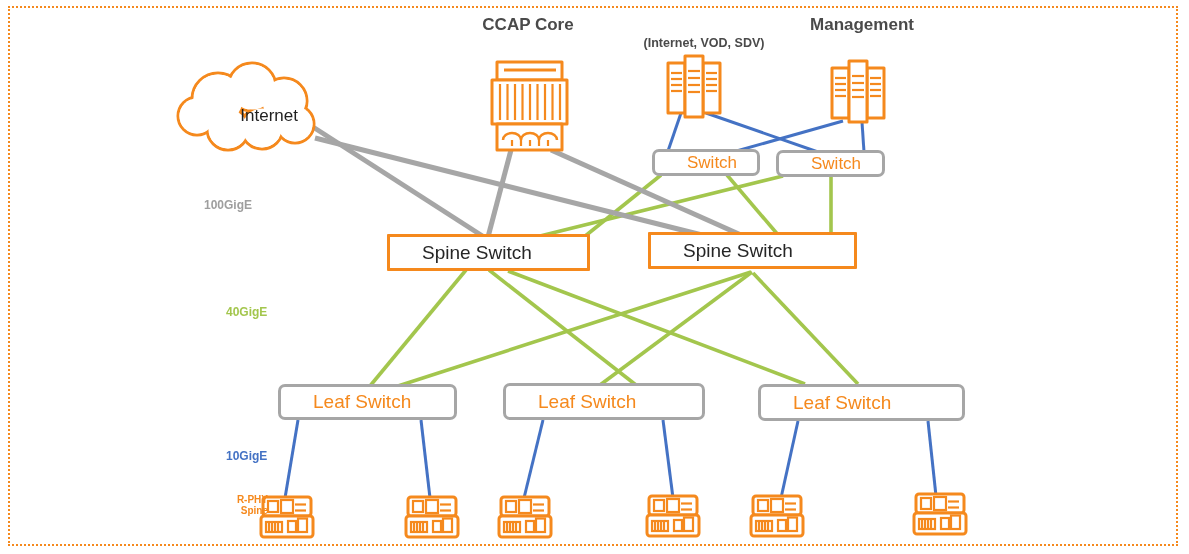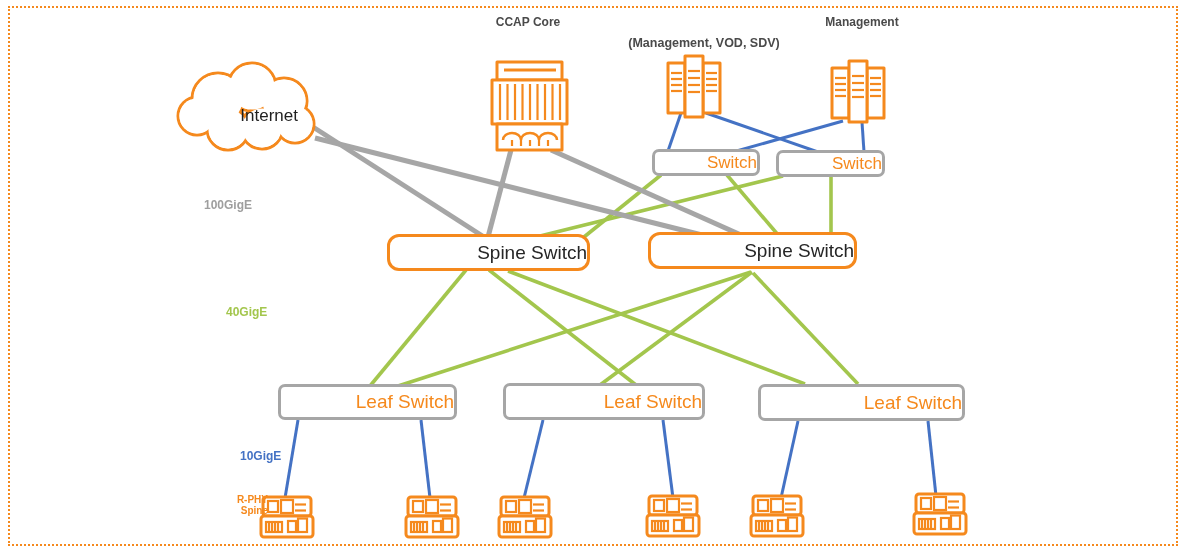--- a/index.html
+++ b/index.html
@@ -9,27 +9,27 @@
          border:2px dotted var(--c-orange,#F5891D);box-sizing:border-box;pointer-events:none;}
   svg.canvas{position:absolute;left:0;top:0;}
   .lk-gray{stroke:var(--c-gray,#A6A6A6);stroke-width:5;fill:none;}
   .lk-green{stroke:var(--c-green,#A3C64D);stroke-width:3.6;fill:none;}
   .lk-blue{stroke:var(--c-blue,#4472C4);stroke-width:3;fill:none;}
   .ic{stroke:var(--c-orange,#F5891D);fill:#fff;stroke-width:3;stroke-linejoin:round;}
   .ic2{stroke:var(--c-orange,#F5891D);fill:none;stroke-width:2.2;}
   .cl-s{stroke:var(--c-orange,#F5891D);stroke-width:3;fill:none;}
   .cl-f{fill:#fff;stroke:none;}
   .lbl{position:absolute;text-align:center;font-weight:bold;
-       color:var(--c-title_text,#4A4A4A);font-size:12px;line-height:1.1;}
+       color:var(--c-title_text,#4A4A4A);font-size:17px;line-height:1.1;}
   .sub{font-size:12.5px;}
   .speed{position:absolute;font-weight:bold;font-size:12px;}
-  .box{position:absolute;background:#fff;display:flex;align-items:center;justify-content:flex-end;
-       box-sizing:border-box;}
+  .box{position:absolute;background:#fff;display:flex;align-items:center;justify-content:flex-start;
+       box-sizing:border-box;padding-left:32px;}
   .gbox{border:3px solid var(--c-gray,#A6A6A6);border-radius:7px;color:var(--c-orange,#F5891D);}
-  .obox{border:3px solid var(--c-orange,#F5891D);border-radius:12px;color:#262626;}
+  .obox{border:3px solid var(--c-orange,#F5891D);border-radius:1px;color:#262626;}
   .t17{font-size:17px;} .t19{font-size:19px;}
   .internet-lbl{position:absolute;color:#1f1f1f;font-size:17px;text-align:right;}
   .rphy-lbl{position:absolute;color:var(--c-orange,#F5891D);font-weight:bold;font-size:10px;
             text-align:right;line-height:1.1;}
 </style>
 </head>
 <body>
 
 <div class="stage">
 
@@ -160,28 +160,28 @@
     <use href="#rphy" x="432" y="497"></use>
     <use href="#rphy" x="525" y="497"></use>
     <use href="#rphy" x="673" y="496"></use>
     <use href="#rphy" x="777" y="496"></use>
     <use href="#rphy" x="940" y="494"></use>
   </svg>
 
   <div class="frame"></div>
 
   <div class="lbl" style="left:448px;top:16px;width:160px;">CCAP Core</div>
-  <div class="lbl sub" style="left:604px;top:37px;width:200px;">(Management, VOD, SDV)</div>
+  <div class="lbl sub" style="left:604px;top:37px;width:200px;">(Internet, VOD, SDV)</div>
   <div class="lbl" style="left:772px;top:16px;width:180px;">Management</div>
 
   <div class="internet-lbl" style="left:198px;top:106px;width:100px;">Internet</div>
 
   <div class="speed" style="left:204px;top:178px;color:var(--c-speed_gray,#9E9E9E);margin-top:20px;">100GigE</div>
   <div class="speed" style="left:226px;top:305px;color:var(--c-green,#A3C64D);">40GigE</div>
-  <div class="speed" style="left:240px;top:449px;color:var(--c-blue,#4472C4);">10GigE</div>
+  <div class="speed" style="left:226px;top:449px;color:var(--c-blue,#4472C4);">10GigE</div>
 
   <div class="rphy-lbl" style="left:204px;top:494px;width:64px;">
     <div>R-PHY</div>
     <div>Spine</div>
   </div>
 
   <div class="box gbox t17" style="left:652px;top:149px;width:108px;height:27px;">
     <span>Switch</span>
   </div>
   <div class="box gbox t17" style="left:776px;top:150px;width:109px;height:27px;">

